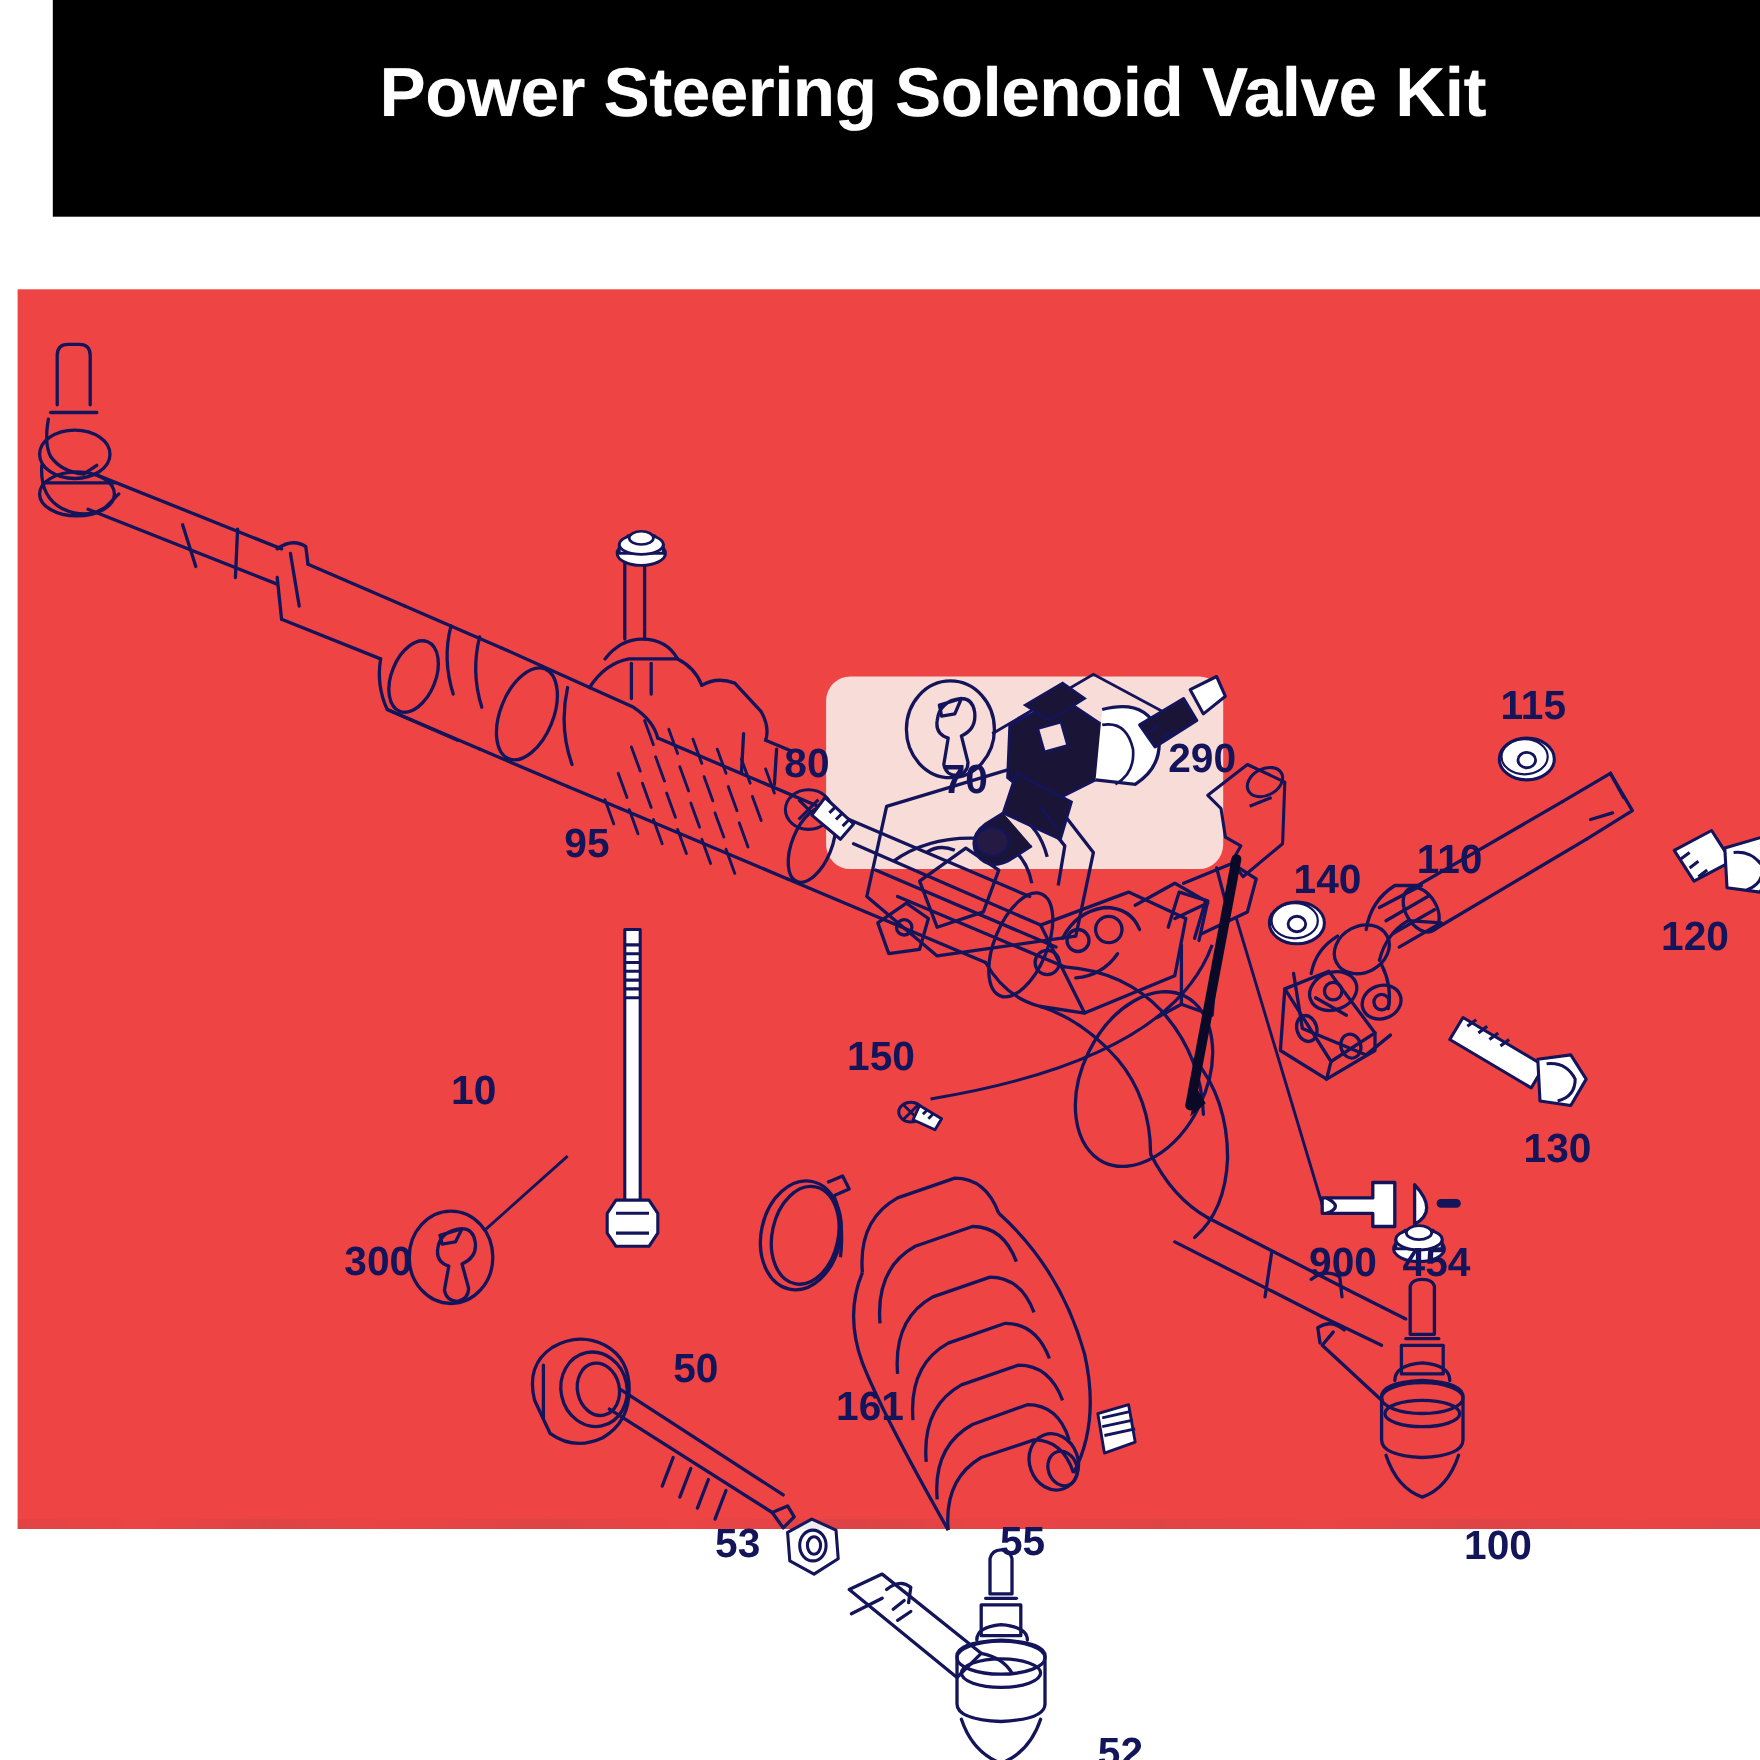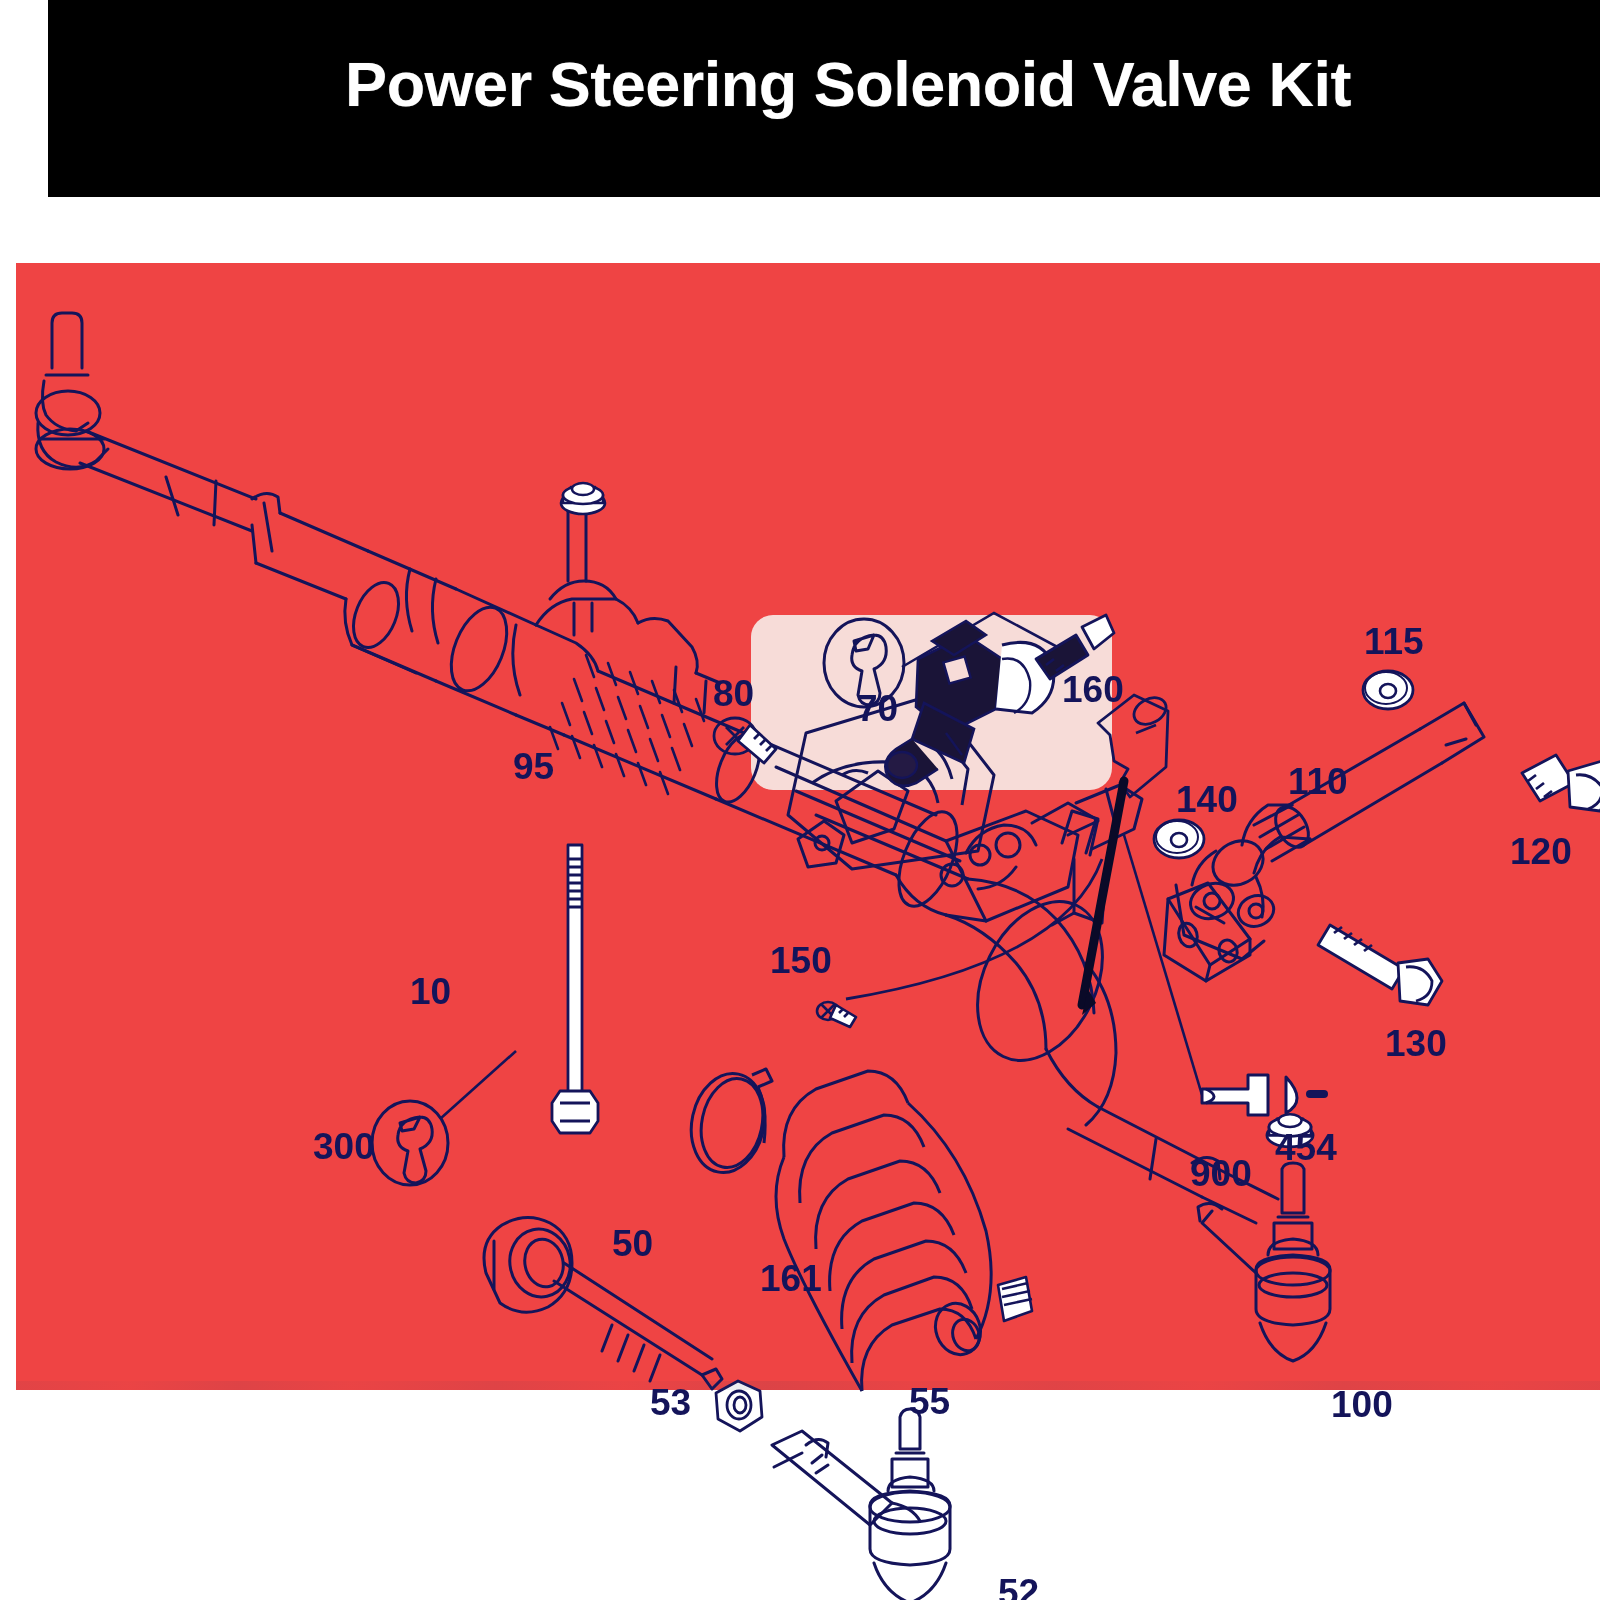--- a/index.html
+++ b/index.html
@@ -426,30 +426,30 @@
         <path d="M1244,1060 Q1254,1090 1277,1098 Q1300,1090 1310,1060"></path>
         <path d="M1240,1010 L1186,960 L1196,948"></path>
         <path d="M1206,946 Q1194,936 1182,944 L1184,958"></path>
       </g>
 
     </svg>
 
     <div class="plabel" style="left:1348px;top:360px;">115</div>
     <div class="plabel" style="left:697px;top:412px;">80</div>
     <div class="plabel" style="left:841px;top:427px;">70</div>
-    <div class="plabel" style="left:1046px;top:408px;">160</div>
+    <div class="plabel" style="left:1046px;top:408px;">290</div>
     <div class="plabel" style="left:497px;top:485px;">95</div>
     <div class="plabel" style="left:1272px;top:500px;">110</div>
     <div class="plabel" style="left:1160px;top:518px;">140</div>
     <div class="plabel" style="left:1494px;top:570px;">120</div>
     <div class="plabel" style="left:754px;top:679px;">150</div>
     <div class="plabel" style="left:394px;top:710px;">10</div>
     <div class="plabel" style="left:1369px;top:762px;">130</div>
     <div class="plabel" style="left:297px;top:865px;">300</div>
-    <div class="plabel" style="left:1174px;top:892px;">900</div>
+    <div class="plabel" style="left:1174px;top:866px;">900</div>
     <div class="plabel" style="left:1259px;top:866px;">454</div>
     <div class="plabel" style="left:596px;top:962px;">50</div>
     <div class="plabel" style="left:744px;top:997px;">161</div>
     <div class="plabel" style="left:634px;top:1121px;">53</div>
     <div class="plabel" style="left:893px;top:1120px;">55</div>
     <div class="plabel" style="left:1315px;top:1123px;">100</div>
     <div class="plabel" style="left:982px;top:1311px;">52</div>
 
     <div id="scan-edge"></div>
   </div>

